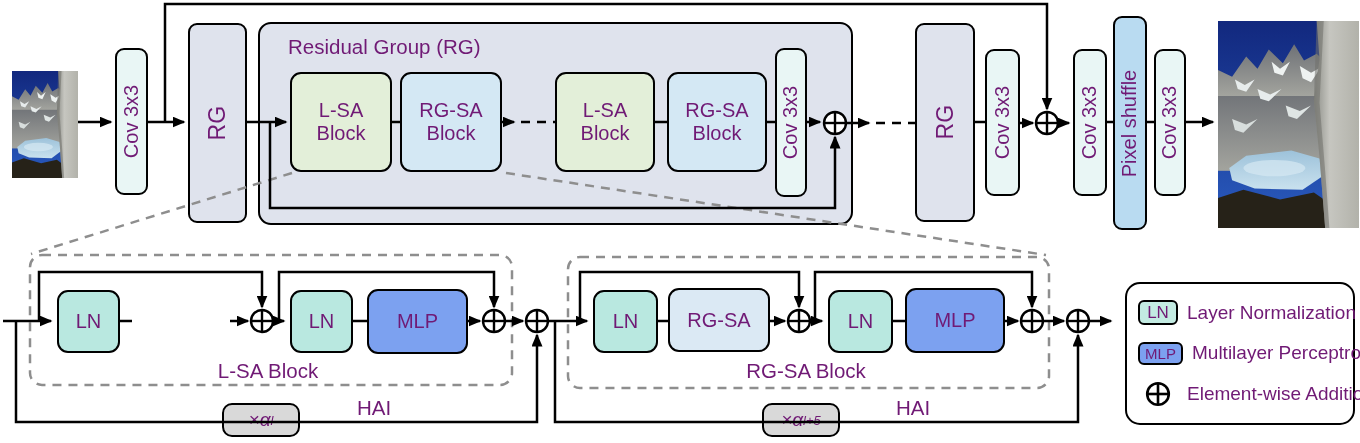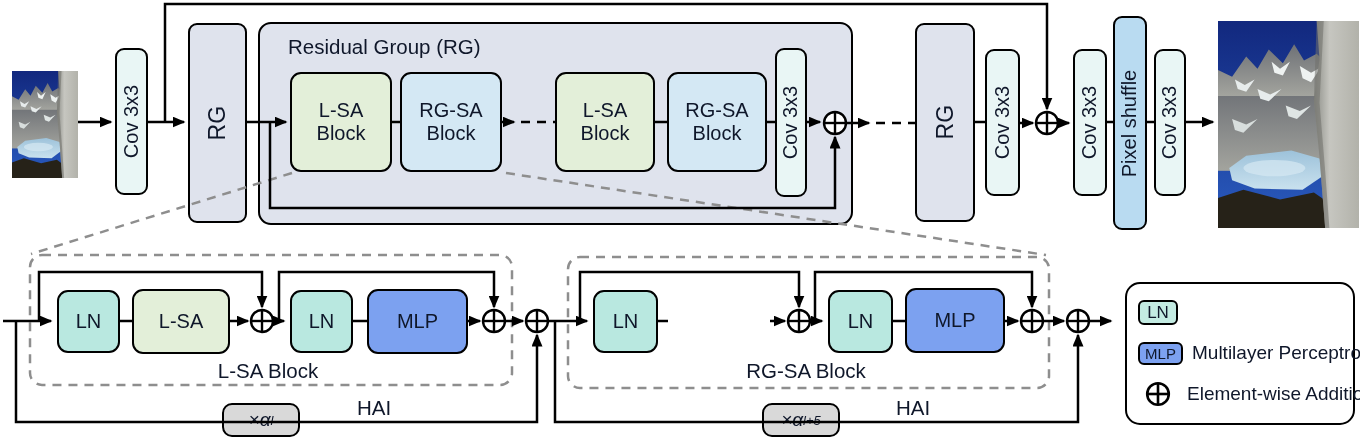--- a/index.html
+++ b/index.html
@@ -1,18 +1,18 @@
 <!DOCTYPE html>
 <html><head>
 <meta charset="utf-8">
 <style>
   html,body{margin:0;padding:0;background:#fff;}
   .canvas{
     position:relative;width:1360px;height:443px;background:#ffffff;
-    font-family:"Liberation Sans","DejaVu Sans",sans-serif;color:#0f172a;overflow:hidden;
+    font-family:"Liberation Sans","DejaVu Sans",sans-serif;color:#701a75;overflow:hidden;
   }
   .box{
     position:absolute;box-sizing:border-box;border:2.5px solid #000;border-radius:11px;
     display:flex;align-items:center;justify-content:center;text-align:center;
     font-size:20px;line-height:1.15;z-index:2;
   }
   .thin{border-width:2px;border-radius:9px;}
   .fill-cov{background:#e9f6f5;}
   .fill-rg{background:#dfe3ed;}
   .fill-green{background:#e3efd9;}
@@ -144,33 +144,33 @@
   <div class="box thin fill-ps vtext" style="left:1113px;top:16px;width:34px;height:214px">
       <span>Pixel shuffle</span>
     </div>
   <div class="box thin fill-cov vtext" style="left:1154px;top:49px;width:32px;height:147px">
       <span>Cov 3x3</span>
     </div>
 
   <div class="box fill-teal" style="left:57px;top:290px;width:63px;height:63px">
       <span>LN</span>
     </div>
-  <div class="box fill-green" style="left:132px;top:289px;width:98px;height:65px">
-      <span>L-SA</span>
-    </div>
   <div class="box fill-teal" style="left:290px;top:290px;width:63px;height:63px">
       <span>LN</span>
     </div>
   <div class="box fill-mlp" style="left:367px;top:289px;width:101px;height:65px">
       <span>MLP</span>
     </div>
   <div class="caption" style="left:193px;top:359px;width:150px">L-SA Block</div>
 
   <div class="box fill-teal" style="left:593px;top:290px;width:65px;height:63px">
       <span>LN</span>
+    </div>
+  <div class="box fill-blue2" style="left:668px;top:288px;width:102px;height:64px">
+      <span>RG-SA</span>
     </div>
   <div class="box fill-teal" style="left:828px;top:290px;width:65px;height:63px">
       <span>LN</span>
     </div>
   <div class="box fill-mlp" style="left:905px;top:288px;width:100px;height:65px">
       <span>MLP</span>
     </div>
   <div class="caption" style="left:731px;top:359px;width:150px">RG-SA Block</div>
 
   <div class="box fill-gray alpha-box" style="left:222px;top:403px;width:78px;height:34px">
@@ -180,20 +180,21 @@
   <div class="box fill-gray alpha-box" style="left:762px;top:403px;width:78px;height:34px">
     <span>×α</span>
       <sub>l+5</sub>
   </div>
   <div class="caption" style="left:349px;top:396px;width:50px">HAI</div>
   <div class="caption" style="left:888px;top:396px;width:50px">HAI</div>
 
   <div class="legend">
     <div class="legrow">
       <div class="chip chip-ln">LN</div>
+      <div class="legtext">Layer Normalization</div>
     </div>
     <div class="legrow">
       <div class="chip chip-mlp">MLP</div>
       <div class="legtext">Multilayer Perceptron</div>
     </div>
     <div class="legrow">
       <div class="addicon">
         <svg width="26" height="26" viewBox="0 0 26 26">
             <circle cx="13" cy="13" r="10.8" fill="#fff" stroke="#000" stroke-width="2.6"></circle>
             <line x1="2.2" y1="13" x2="23.8" y2="13" stroke="#000" stroke-width="2.6"></line>

